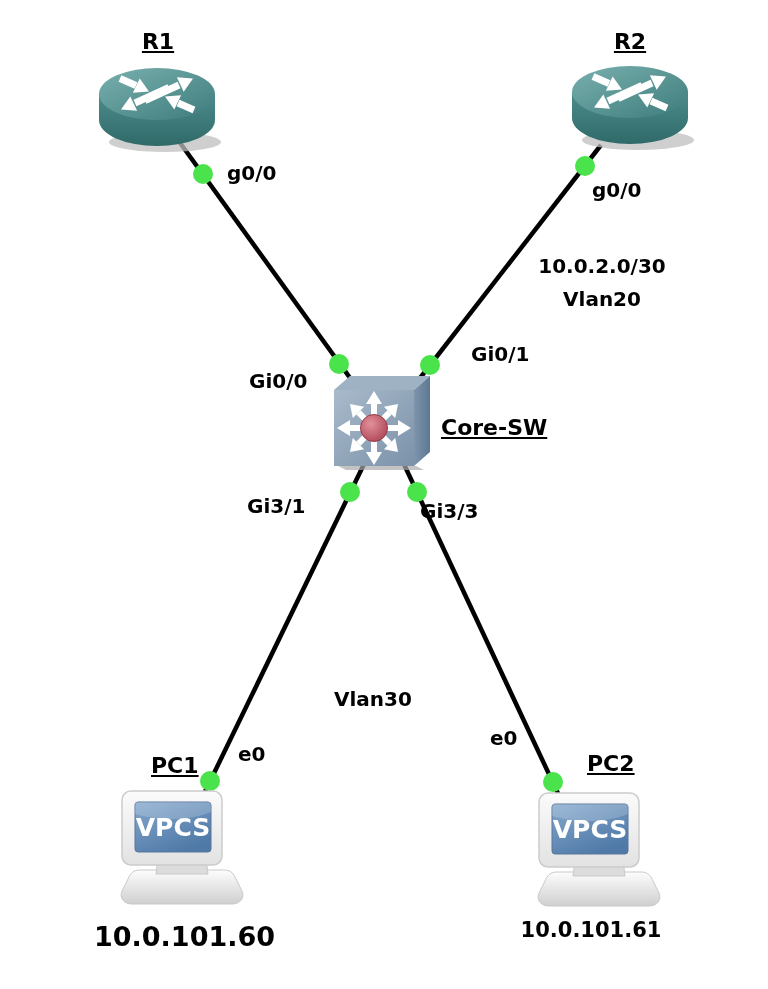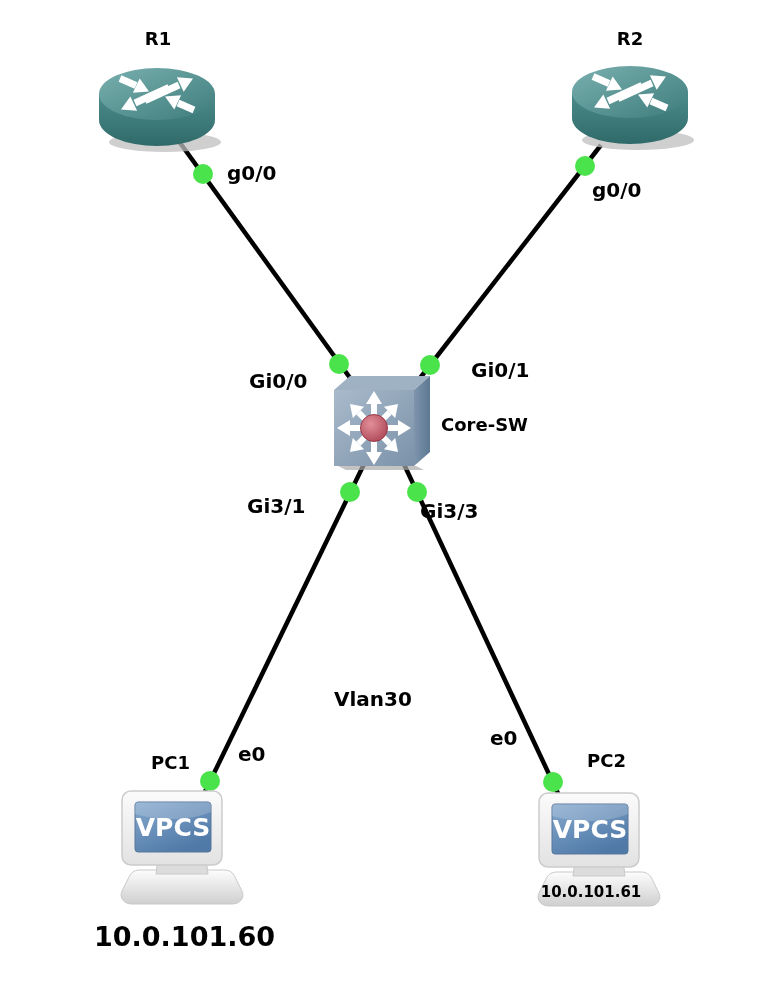--- a/index.html
+++ b/index.html
@@ -6,21 +6,21 @@
   .canvas{
     position:relative;width:768px;height:989px;background:#ffffff;overflow:hidden;
     font-family:"DejaVu Sans","Liberation Sans",sans-serif;
   }
   .layer{position:absolute;left:0;top:0;}
   .node{position:absolute;}
   .lbl{
     position:absolute;font-weight:700;color:#000;white-space:nowrap;
     font-size:20px;line-height:1.15;
   }
-  .lbl.name{font-size:18px;}
+  .lbl.name{font-size:22px;text-decoration:underline;}
   .lbl.center{text-align:center;}
   .annot{line-height:33px;}
 </style>
 </head>
 <body>
 
 <div class="canvas">
 
   <svg width="0" height="0" style="position:absolute" aria-hidden="true">
     <defs>
@@ -172,24 +172,28 @@
 
   <div class="lbl name center" style="left:120px;top:29px;width:76px">R1</div>
   <div class="lbl name center" style="left:592px;top:29px;width:76px">R2</div>
   <div class="lbl name" style="left:441px;top:415px">Core-SW</div>
   <div class="lbl name" style="left:151px;top:753px">PC1</div>
   <div class="lbl name" style="left:587px;top:751px">PC2</div>
 
   <div class="lbl" style="left:227px;top:162px">g0/0</div>
   <div class="lbl" style="left:592px;top:179px">g0/0</div>
   <div class="lbl" style="left:249px;top:370px">Gi0/0</div>
-  <div class="lbl" style="left:471px;top:359px">Gi0/1</div>
+  <div class="lbl" style="left:471px;top:343px">Gi0/1</div>
   <div class="lbl" style="left:247px;top:495px">Gi3/1</div>
   <div class="lbl" style="left:420px;top:500px">Gi3/3</div>
   <div class="lbl" style="left:238px;top:743px">e0</div>
   <div class="lbl" style="left:490px;top:727px">e0</div>
 
+  <div class="lbl center annot" style="left:522px;top:250px;width:160px">
+    <div>10.0.2.0/30</div>
+    <div>Vlan20</div>
+  </div>
   <div class="lbl" style="left:334px;top:688px">Vlan30</div>
 
   <div class="lbl center" style="left:94px;top:921px;width:168px;font-size:27px">10.0.101.60</div>
-  <div class="lbl center" style="left:507px;top:884px;width:168px;font-size:15px">10.0.101.61</div>
+  <div class="lbl center" style="left:507px;top:918px;width:168px;font-size:21px">10.0.101.61</div>
 
 </div>
 
 </body></html>

